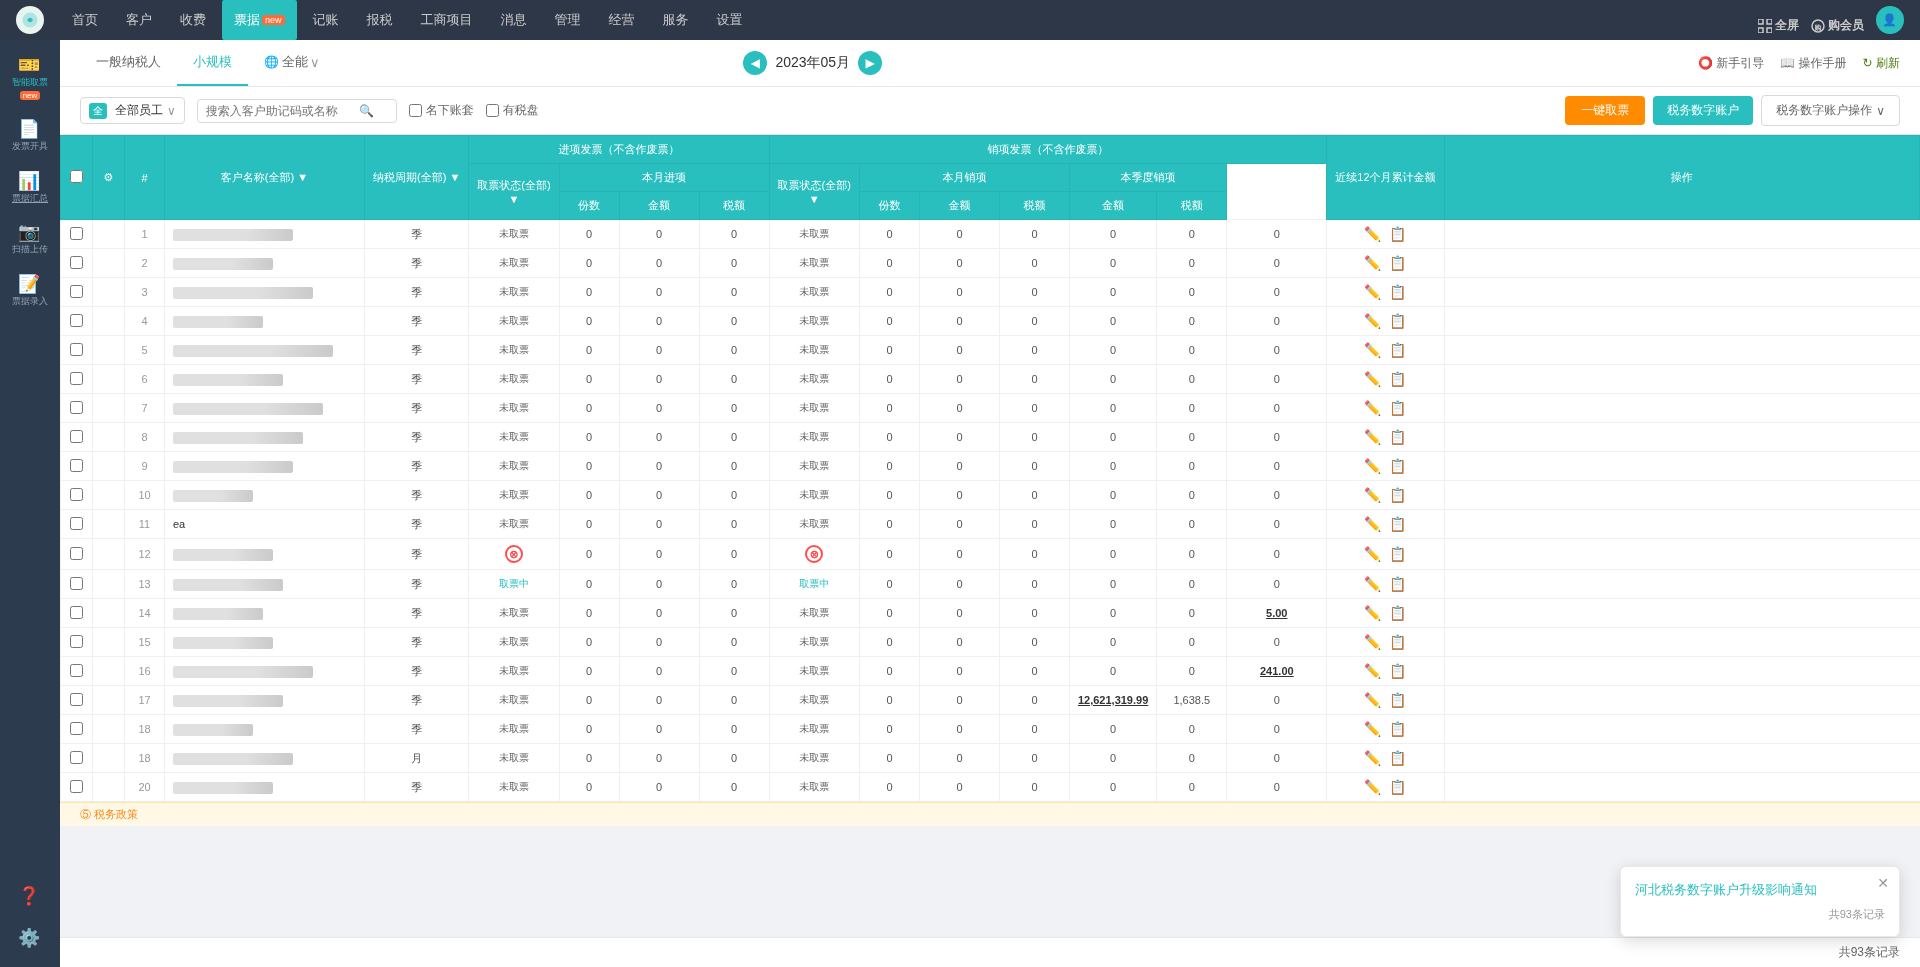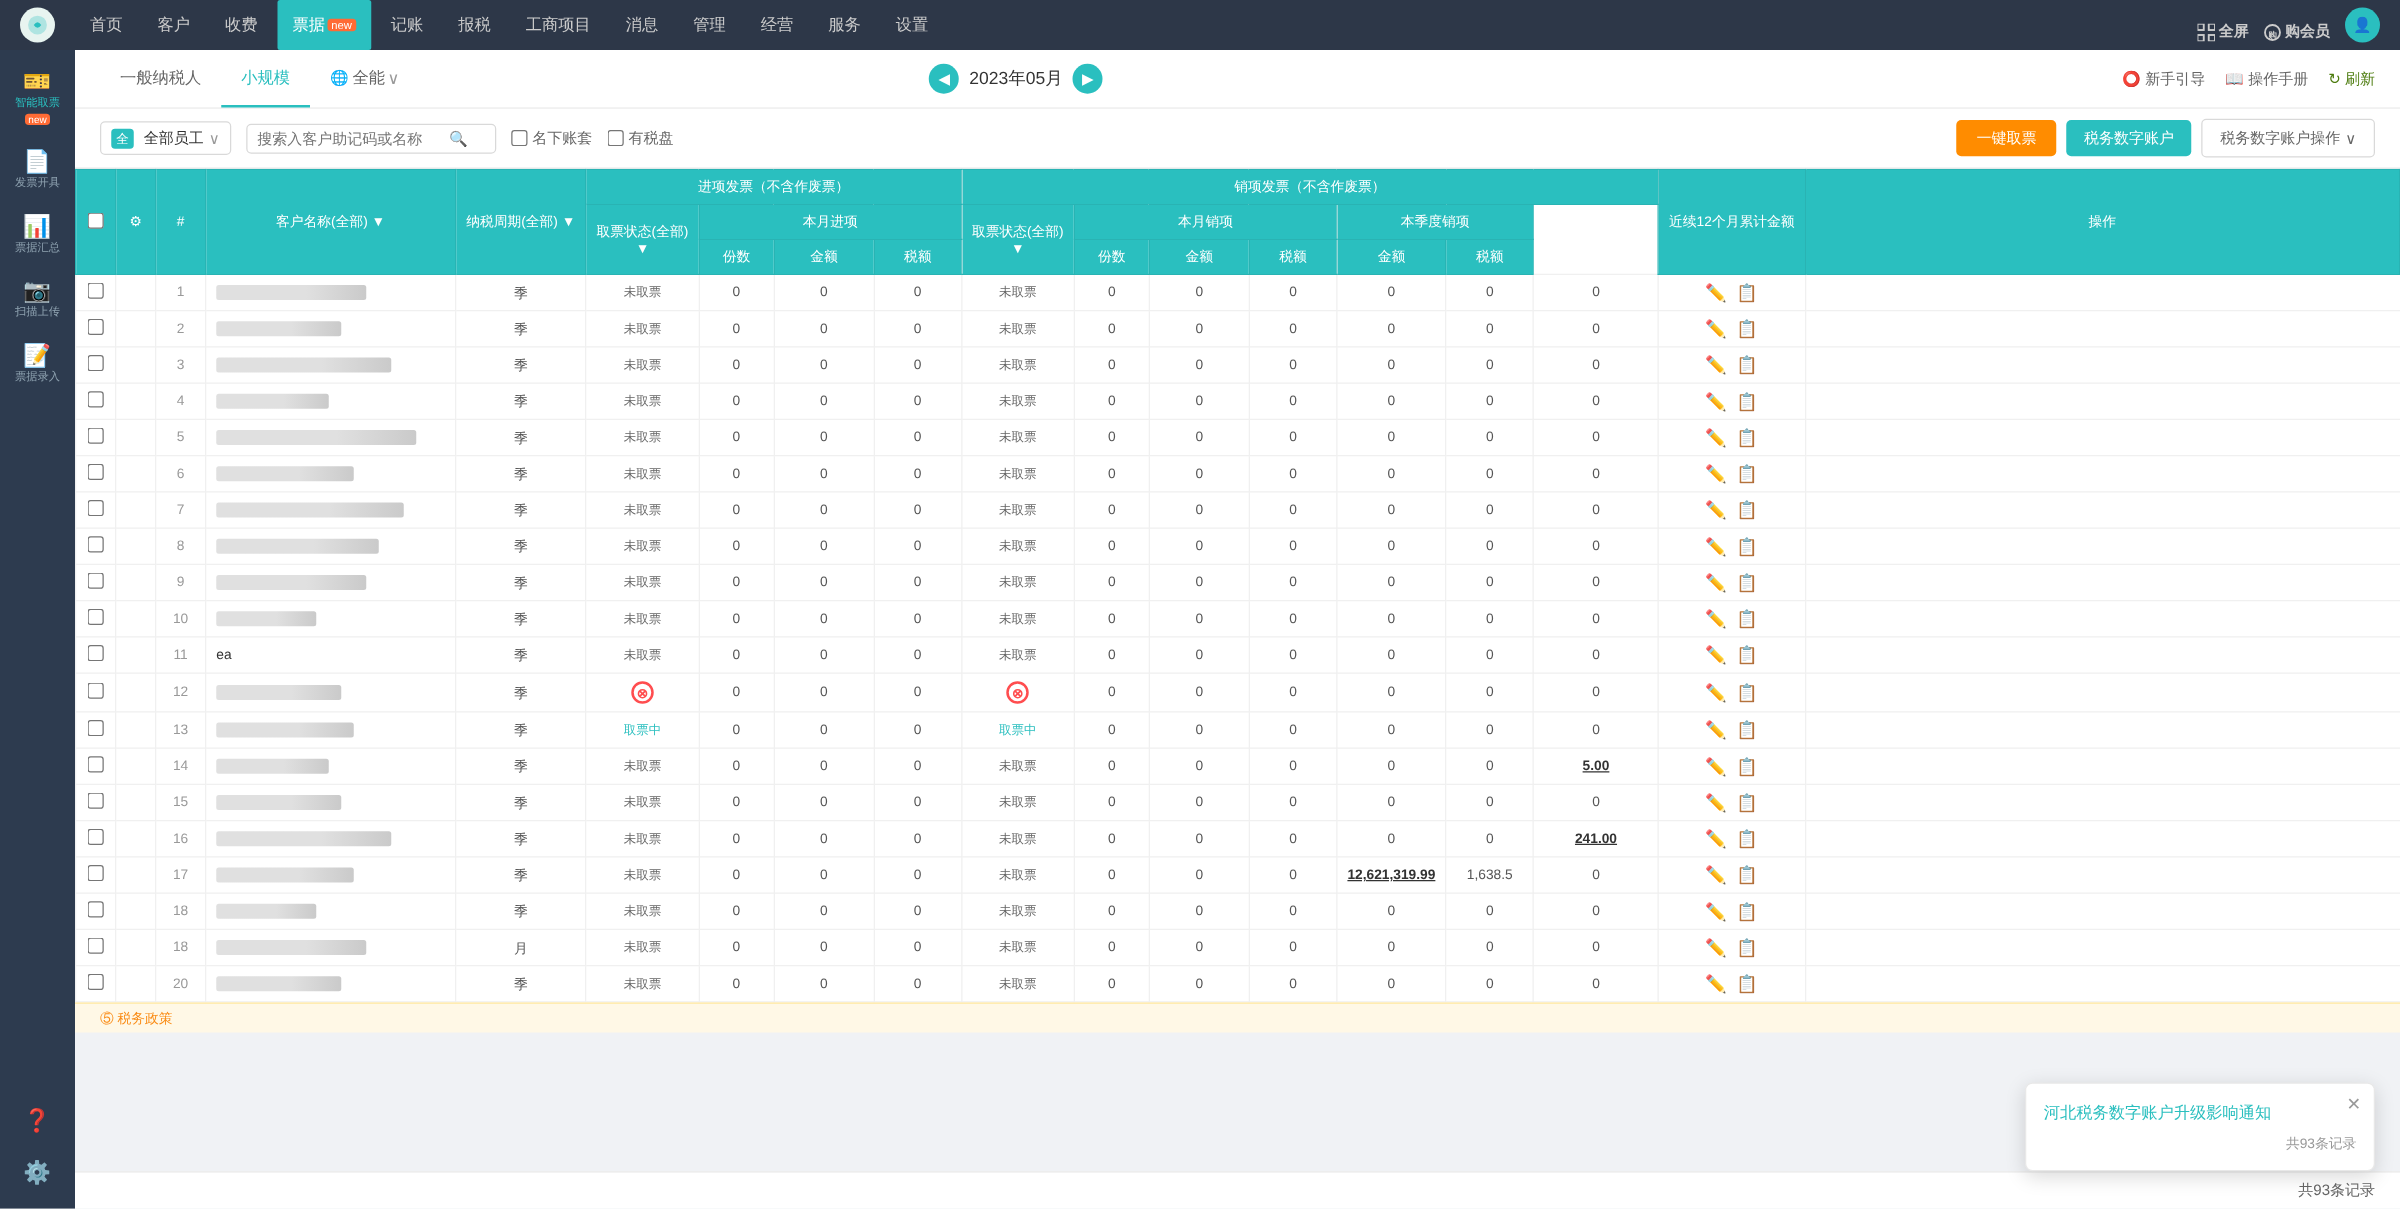--- a/index.html
+++ b/index.html
@@ -138,21 +138,21 @@
       <div class="sidebar-icon">🎫</div>
       <div style="font-size:9px;line-height:1.2;">智能取票</div>
       <span class="sidebar-badge">new</span>
     </div>
     <div class="sidebar-item">
       <div class="sidebar-icon">📄</div>
       <div style="font-size:9px;line-height:1.2;">发票开具</div>
     </div>
     <div class="sidebar-item">
       <div class="sidebar-icon">📊</div>
-      <div style="font-size:9px;line-height:1.2;">票据汇总</div>
+      <div style="font-size:9px;line-height:1.2;text-decoration:underline;">票据汇总</div>
     </div>
     <div class="sidebar-item">
       <div class="sidebar-icon">📷</div>
       <div style="font-size:9px;line-height:1.2;">扫描上传</div>
     </div>
     <div class="sidebar-item">
       <div class="sidebar-icon">📝</div>
       <div style="font-size:9px;line-height:1.2;">票据录入</div>
     </div>
     <div class="sidebar-bottom">

